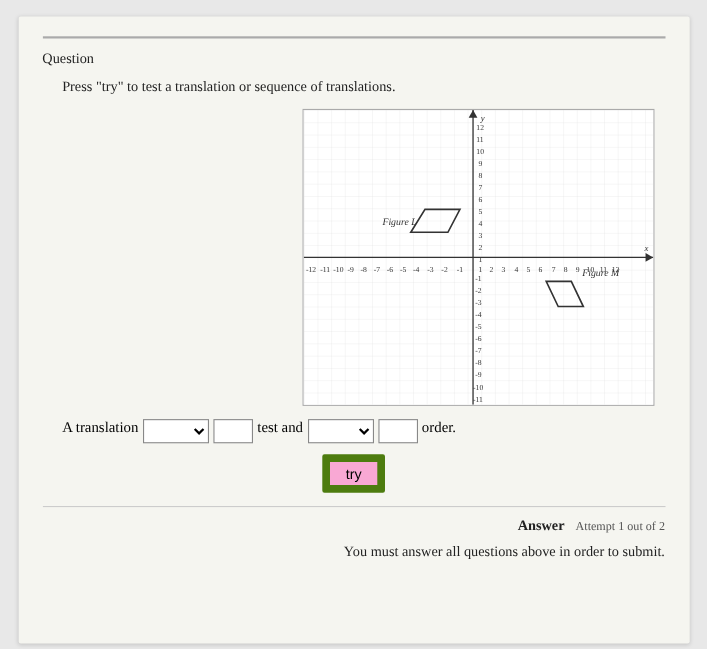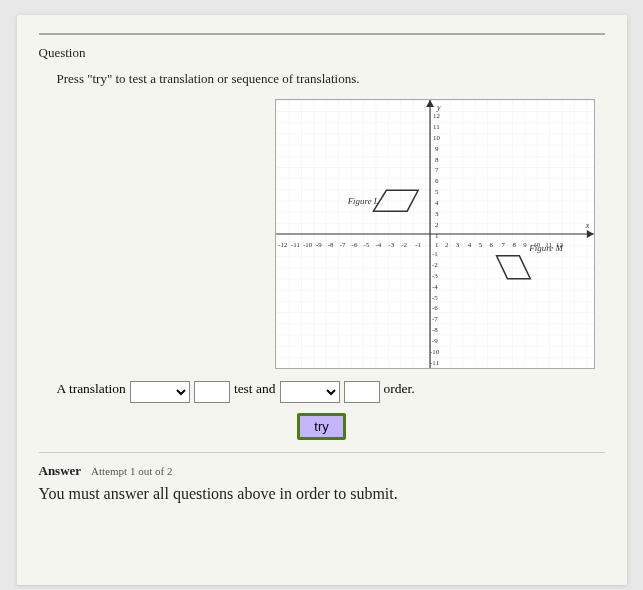--- a/index.html
+++ b/index.html
@@ -79,44 +79,45 @@
       background: white;
       font-size: 12px;
       text-align: center;
     }
     .try-btn-row {
       display: flex;
       justify-content: center;
       margin-bottom: 12px;
     }
     .try-btn {
-      background: #c4b5fd;
-      border: 3px solid #4d7c0f;
+      background: #f9a8d4;
+      border: 7px solid #4d7c0f;
       padding: 3px 14px;
       font-size: 13px;
       cursor: pointer;
       border-radius: 2px;
     }
     .answer-section {
       border-top: 1px solid #ccc;
       padding-top: 8px;
       margin-top: 4px;
+      text-align: right;
     }
     .answer-label {
       font-size: 13px;
       font-weight: bold;
       color: #222;
     }
     .attempt-text {
       font-size: 11px;
       color: #555;
       margin-left: 6px;
     }
     .must-answer {
-      font-size: 16px;
+      font-size: 13px;
       color: #222;
       margin-top: 6px;
     }
     .divider-top {
       border-top: 2px solid #aaa;
       margin-bottom: 10px;
     }
   </style>
 </head>
 <body>

